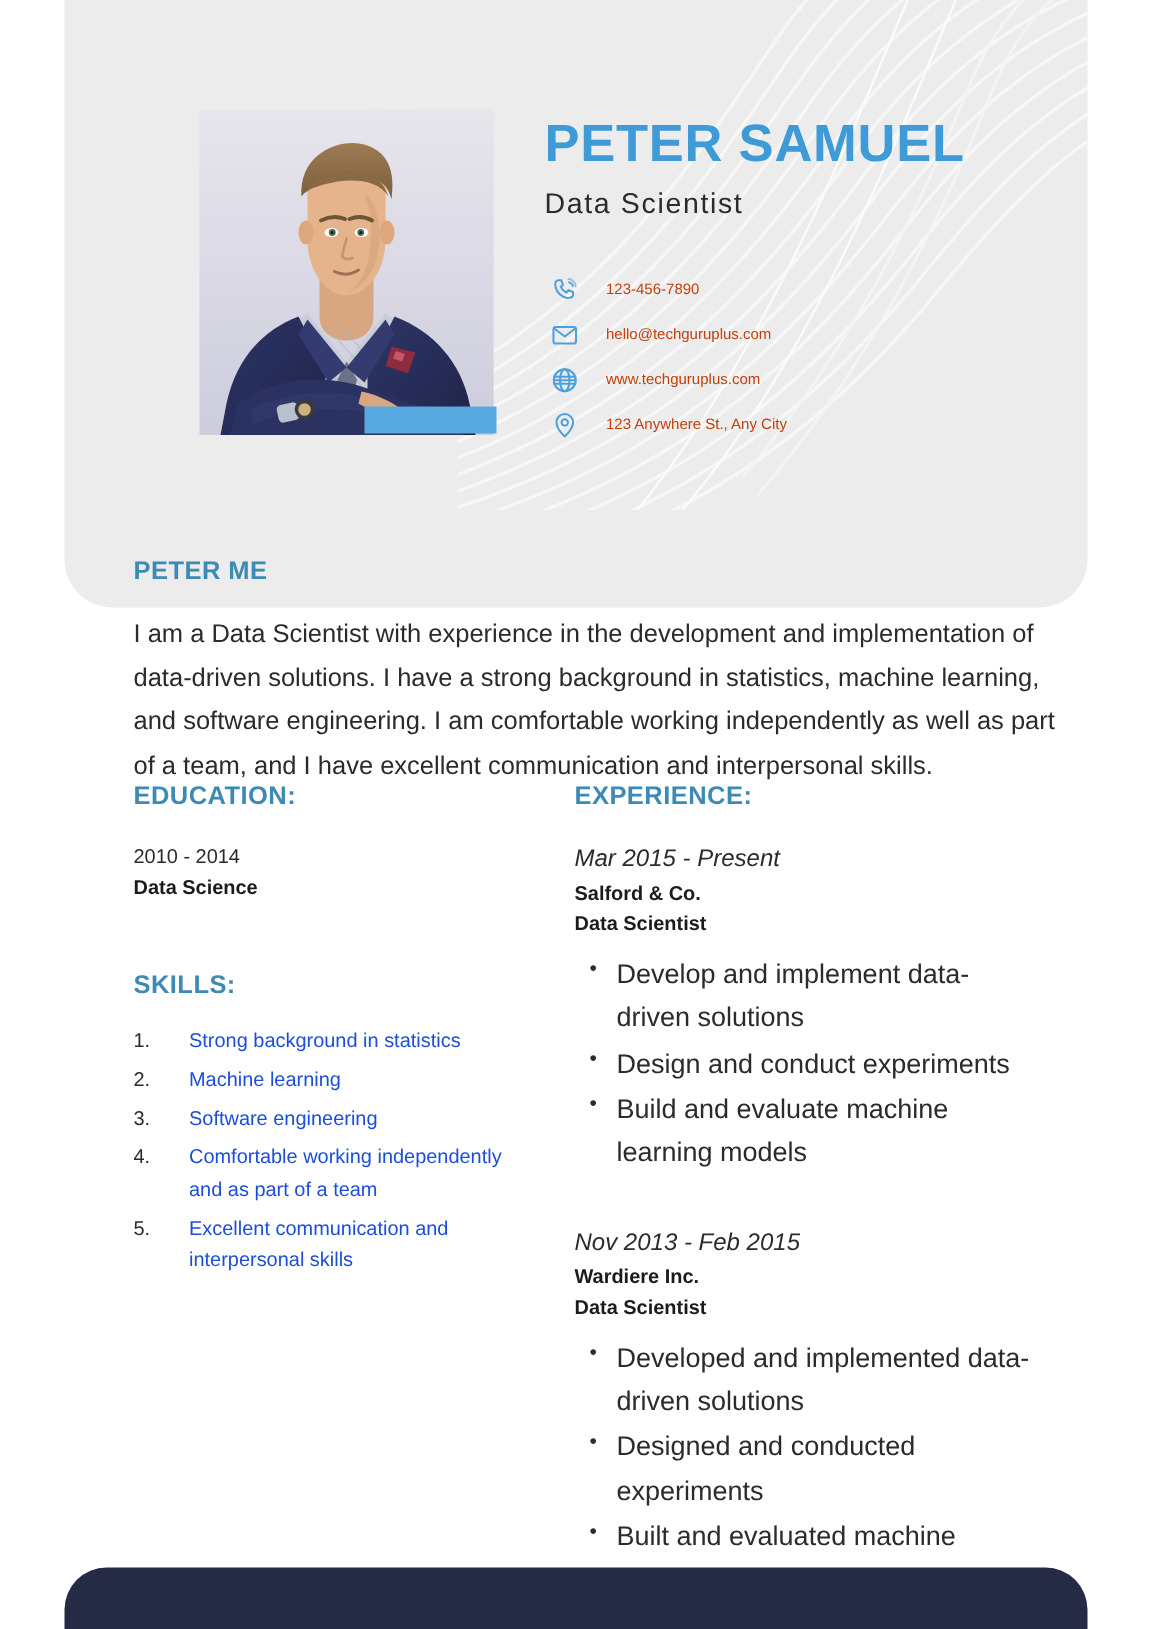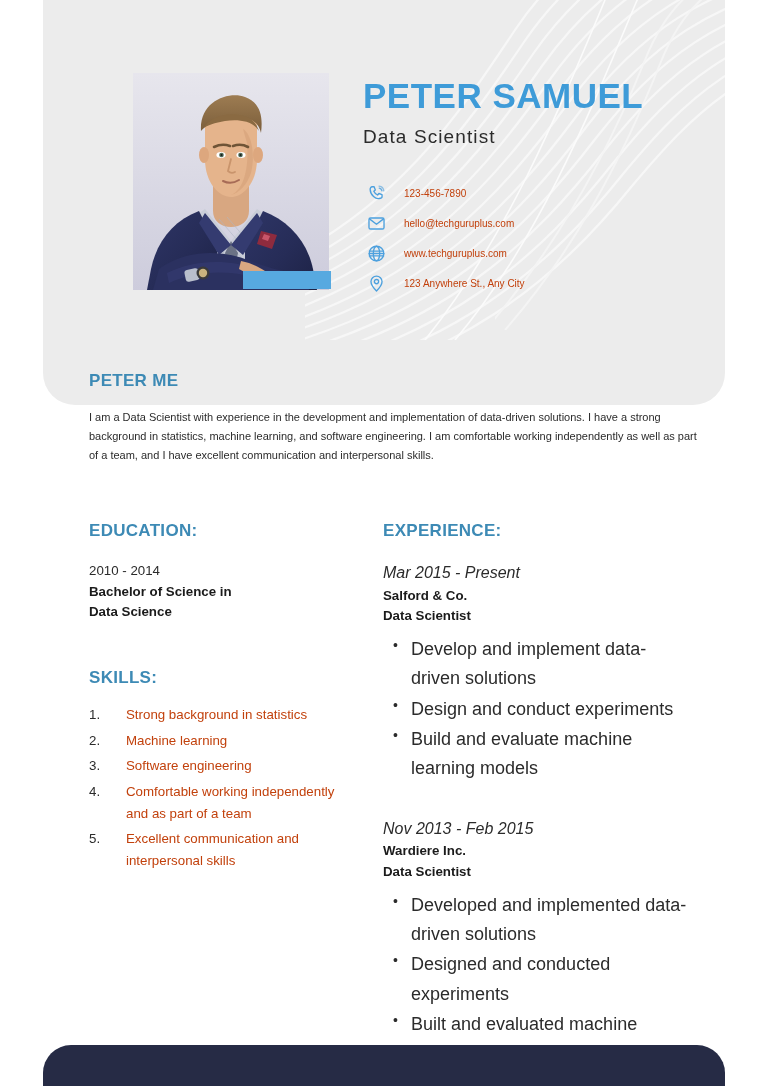--- a/index.html
+++ b/index.html
@@ -125,21 +125,21 @@
 
   .about {
     position: absolute;
     left: 89px;
     top: 371px;
     width: 615px;
   }
   .about .section-title { font-size: 17px; }
   .about-text {
     margin-top: 17px;
-    font-size: 11px;
+    font-size: 17px;
     line-height: 1.72;
     color: #2b2b2b;
   }
 
   .col-left {
     position: absolute;
     left: 89px;
     top: 521px;
     width: 265px;
   }
@@ -177,21 +177,21 @@
     padding-left: 0;
     list-style: none;
     counter-reset: sk;
   }
   ol.skills li {
     counter-increment: sk;
     position: relative;
     padding-left: 37px;
     font-size: 13.3px;
     line-height: 1.63;
-    color: #c2410c;
+    color: #1d4ed8;
     margin-bottom: 4px;
   }
   ol.skills li::before {
     content: counter(sk) ".";
     position: absolute;
     left: 0;
     top: 0;
     color: #2b2b2b;
   }
 
@@ -419,21 +419,20 @@
   <div class="about">
     <div class="section-title">PETER ME</div>
     <div class="about-text">I am a Data Scientist with experience in the development and implementation of data-driven solutions. I have a strong background in statistics, machine learning, and software engineering. I am comfortable working independently as well as part of a team, and I have excellent communication and interpersonal skills.</div>
   </div>
 
   <div class="col-left">
 
     <div class="section-title">EDUCATION:</div>
     <div class="edu-block">
       <div class="edu-years">2010 - 2014</div>
-      <div class="edu-degree">Bachelor of Science in</div>
       <div class="edu-degree">Data Science</div>
     </div>
 
     <div class="section-title skills-head">SKILLS:</div>
     <ol class="skills">
       <li>Strong background in statistics</li>
       <li>Machine learning</li>
       <li>Software engineering</li>
       <li>Comfortable working independently and as part of a team</li>
       <li>Excellent communication and interpersonal skills</li>

